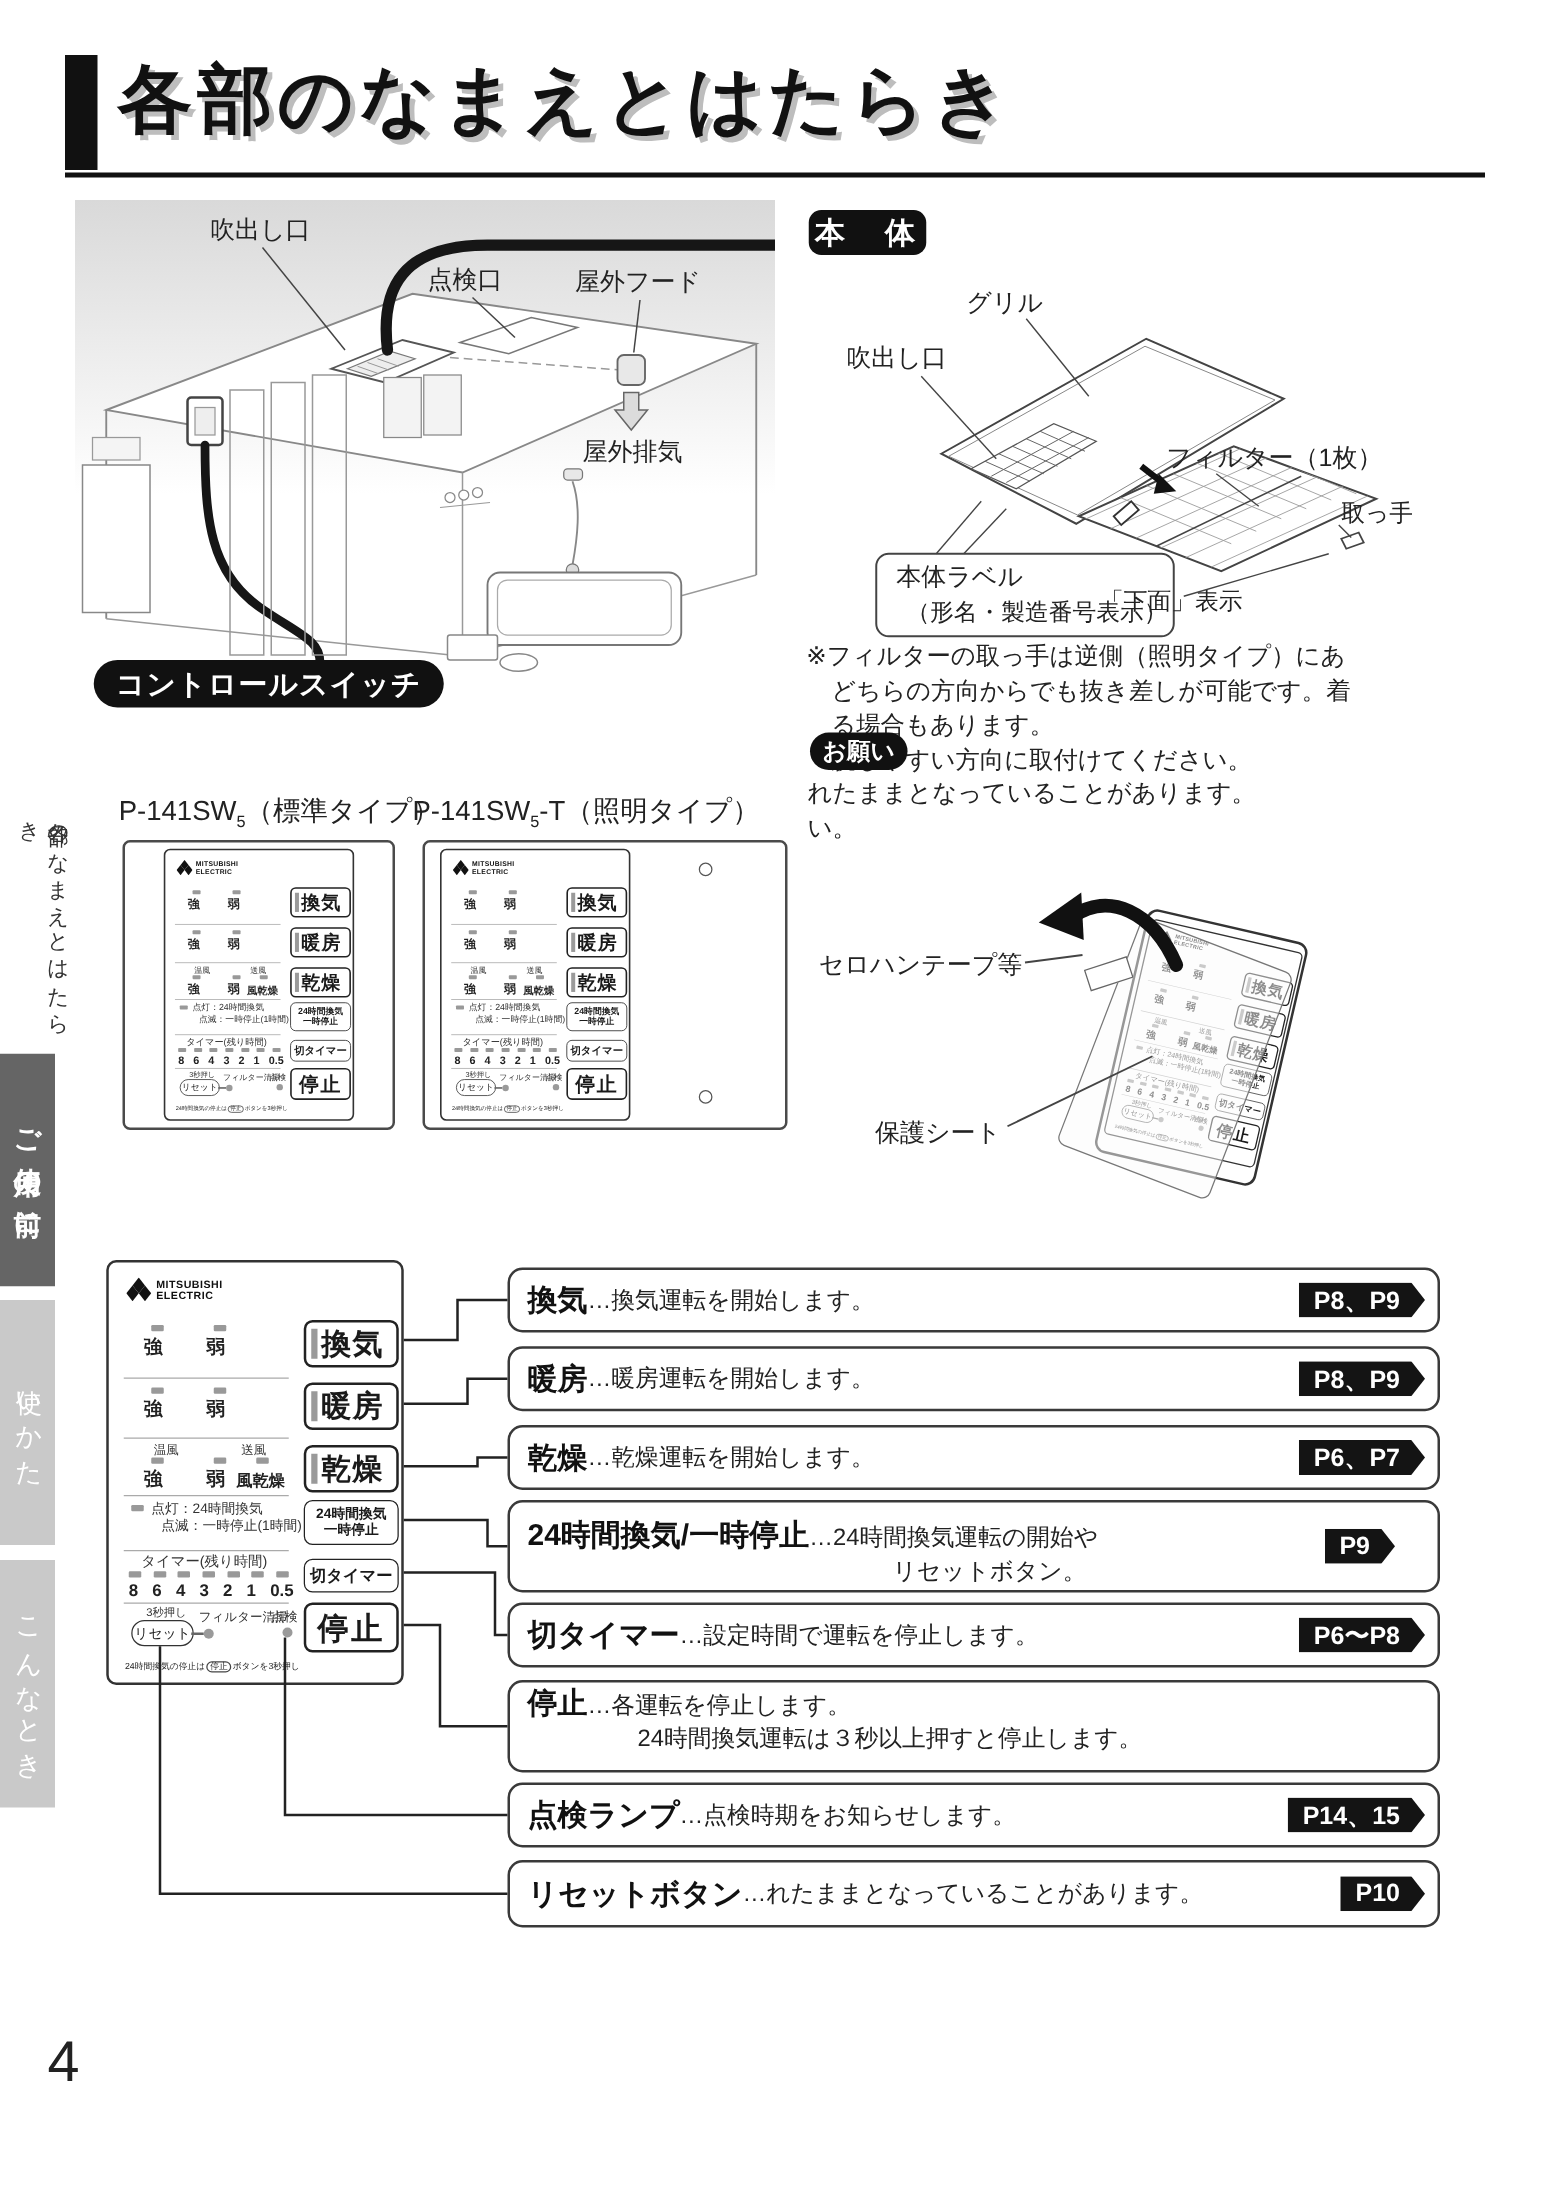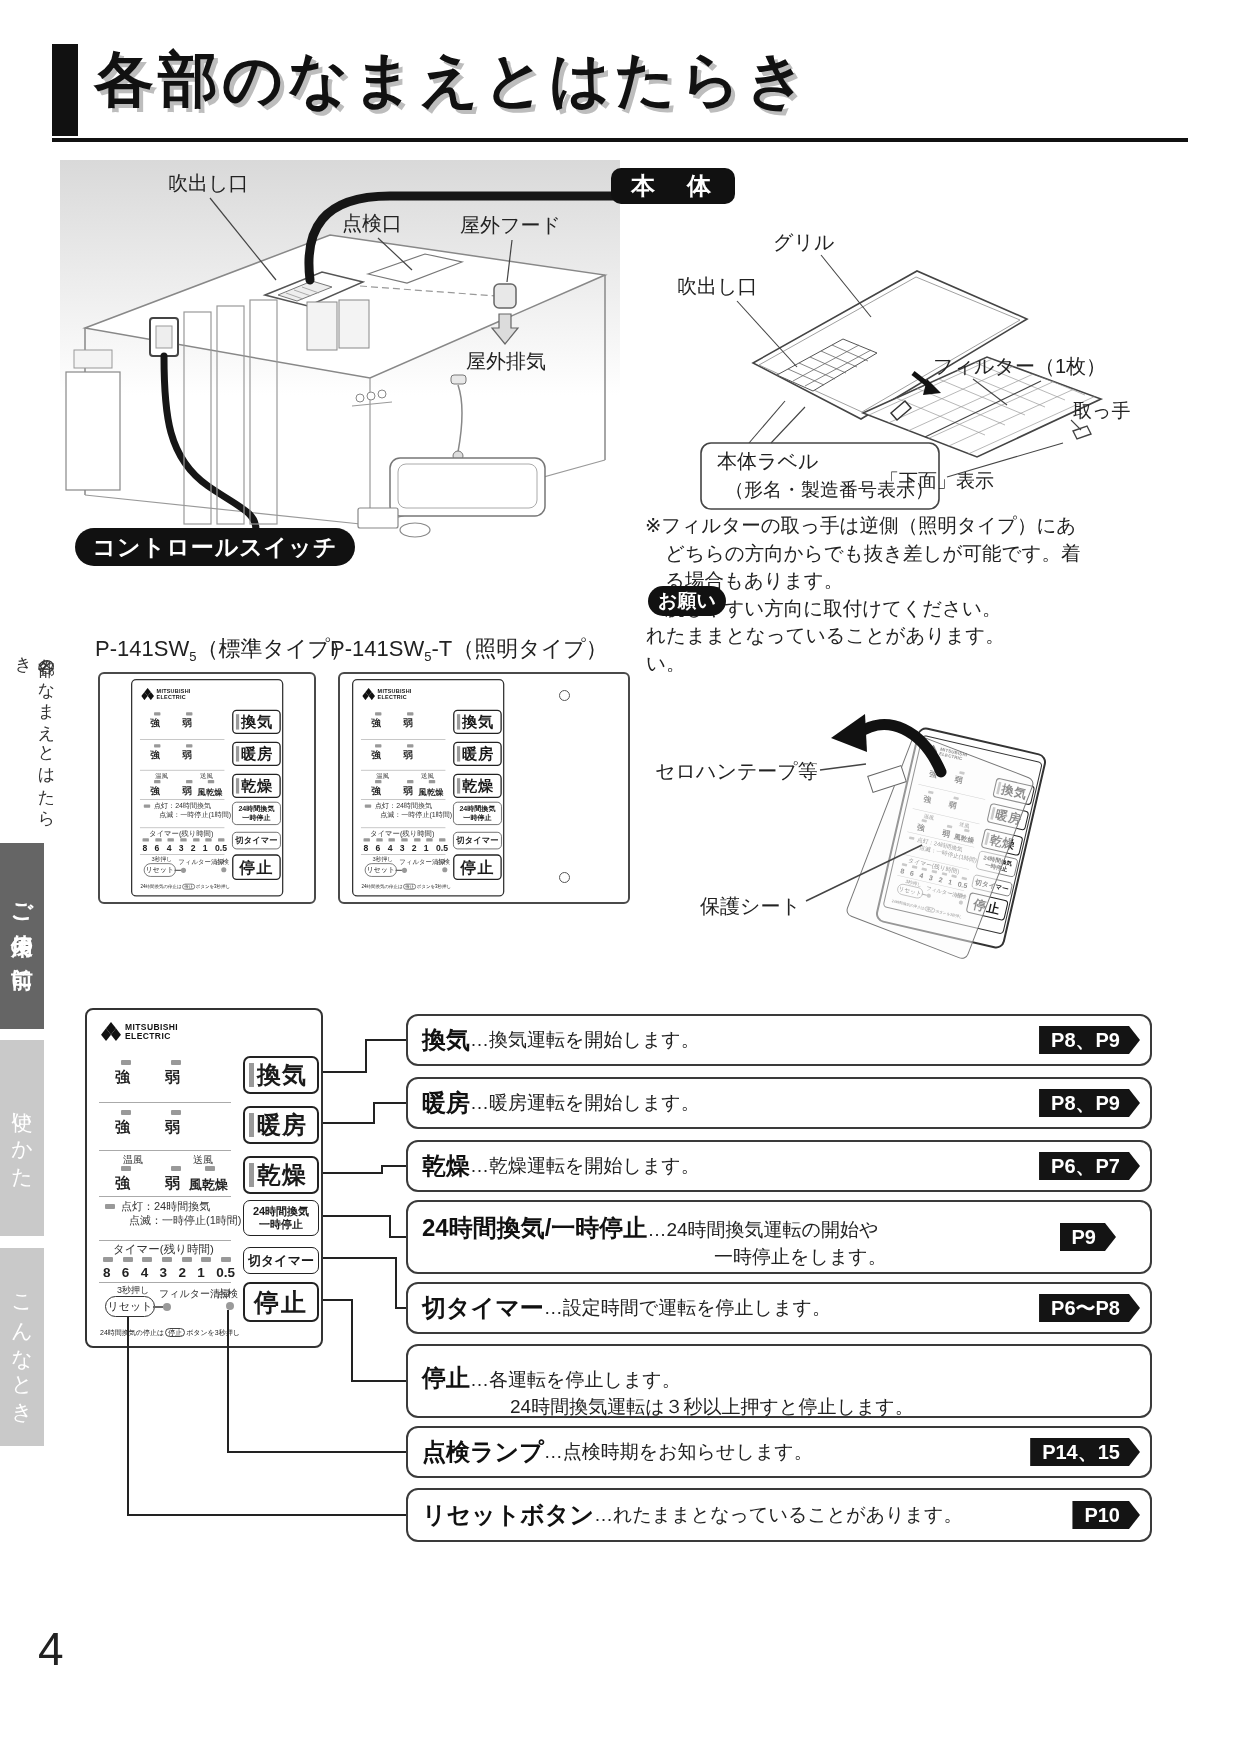--- a/index.html
+++ b/index.html
@@ -14,21 +14,21 @@
 
   
   .side-label{position:absolute;left:12px;top:645px;height:180px;writing-mode:vertical-rl;font-size:17px;letter-spacing:2px;color:#333;}
   .side-tab{position:absolute;left:0;width:44px;display:flex;align-items:center;justify-content:center;writing-mode:vertical-rl;color:#fff;letter-spacing:3px;}
   .tab-dark{top:843px;height:186px;background:#656565;font-size:22px;font-weight:600;}
   .tab-light1{top:1040px;height:196px;background:#c9c9c9;font-size:21px;}
   .tab-light2{top:1248px;height:198px;background:#c9c9c9;font-size:21px;}
 
   
   .black-pill{position:absolute;background:#111;color:#fff;display:flex;align-items:center;justify-content:center;font-weight:700;}
-  .badge-body{left:611px;top:168px;width:124px;height:36px;border-radius:10px;font-size:24px;letter-spacing:4px;}
+  .badge-body{left:647px;top:168px;width:94px;height:36px;border-radius:10px;font-size:24px;letter-spacing:4px;}
   .badge-cs{left:75px;top:528px;width:280px;height:38px;border-radius:19px;font-size:23px;letter-spacing:1px;}
   .badge-onegai{left:648px;top:586px;width:78px;height:30px;border-radius:15px;font-size:19px;}
 
   
   .note-block{position:absolute;left:645px;top:512px;width:510px;font-size:19.5px;line-height:27.5px;color:#222;}
   .note-block .ind{padding-left:20px;}
   .onegai-text{position:absolute;left:646px;top:622px;width:505px;font-size:19.5px;line-height:27.5px;color:#222;}
   .model-label{position:absolute;top:634px;font-size:22px;color:#222;white-space:nowrap;}
   .model-label sub{font-size:13px;}
   .diagram-label{position:absolute;font-size:20px;color:#222;white-space:nowrap;}
@@ -697,29 +697,29 @@
       <span class="co-desc">…暖房運転を開始します。</span>
     <span class="co-badge">P8、P9</span>
   </div>
   <div class="callout-row co-center" style="top:1140px;height:52px">
     <span class="co-title">乾燥</span>
       <span class="co-desc">…乾燥運転を開始します。</span>
     <span class="co-badge">P6、P7</span>
   </div>
   <div class="callout-row" style="top:1200px;height:74px;padding-top:10px">
     <div><span class="co-title">24時間換気/一時停止</span><span class="co-desc">…24時間換気運転の開始や</span></div>
-    <div class="co-desc" style="margin-left:292px">一時停止をします。</div>
+    <div class="co-desc" style="margin-left:292px">リセットボタン。</div>
     <span class="co-badge co-badge-p9">P9</span>
   </div>
   <div class="callout-row co-center" style="top:1282px;height:52px">
     <span class="co-title">切タイマー</span>
       <span class="co-desc">…設定時間で運転を停止します。</span>
     <span class="co-badge">P6〜P8</span>
   </div>
-  <div class="callout-row" style="top:1344px;height:74px;padding-top:16px">
+  <div class="callout-row" style="top:1344px;height:74px;padding-top:0">
     <div><span class="co-title">停止</span><span class="co-desc">…各運転を停止します。</span></div>
     <div class="co-desc" style="margin-left:88px">24時間換気運転は３秒以上押すと停止します。</div>
   </div>
   <div class="callout-row co-center" style="top:1426px;height:52px">
     <span class="co-title">点検ランプ</span>
       <span class="co-desc">…点検時期をお知らせします。</span>
     <span class="co-badge">P14、15</span>
   </div>
   <div class="callout-row co-center" style="top:1488px;height:54px">
     <span class="co-title">リセットボタン</span>

